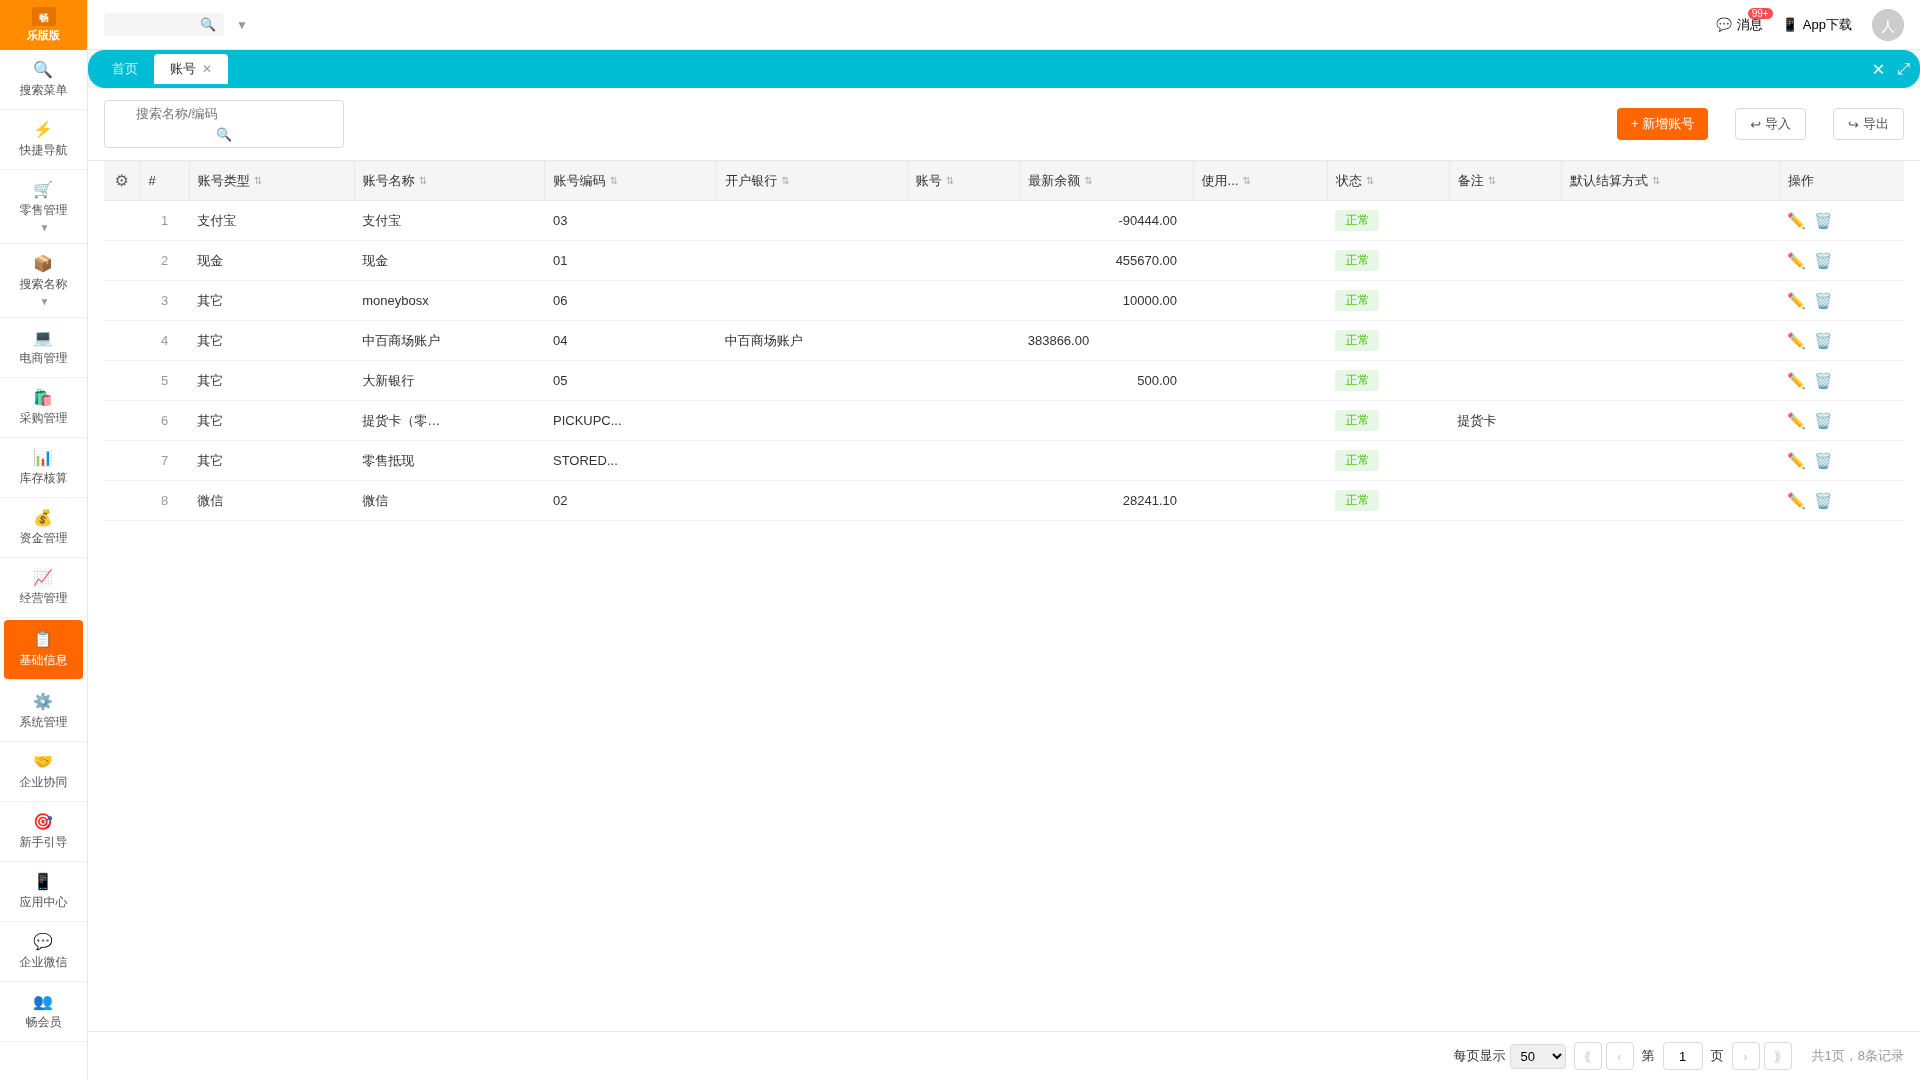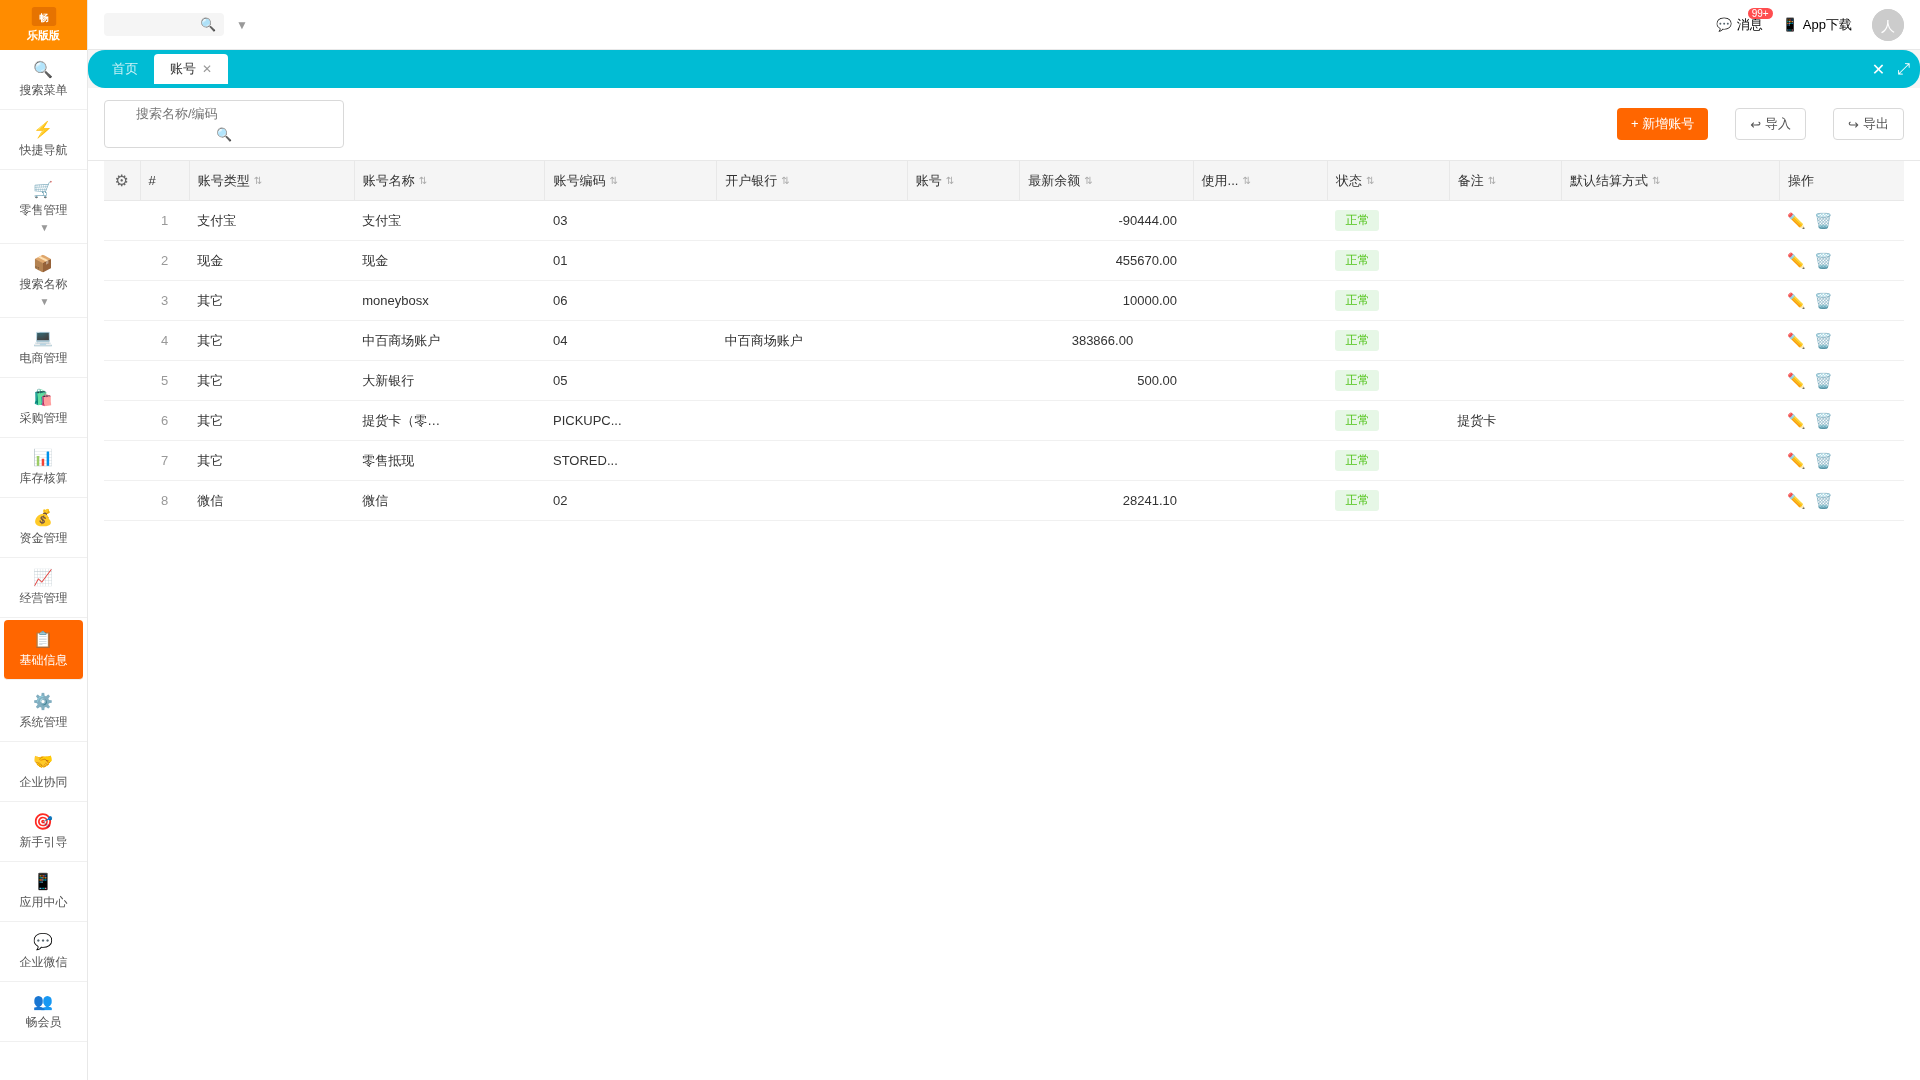--- a/index.html
+++ b/index.html
@@ -625,21 +625,21 @@
       </td>
     </tr>
             <tr>
       <td class="gear-col"></td>
       <td class="row-num">4</td>
       <td>其它</td>
       <td>中百商场账户</td>
       <td>04</td>
       <td>中百商场账户</td>
       <td></td>
-      <td style="text-align:center; padding-right:16px;">383866.00</td>
+      <td style="text-align:left; padding-right:16px;">383866.00</td>
       <td></td>
       <td><span class="status-badge">正常</span></td>
       <td></td>
       <td></td>
       <td>
         <div class="action-btns">
           <span class="action-btn" title="编辑">✏️</span>
           <span class="action-btn" title="删除">🗑️</span>
         </div>
       </td>
@@ -721,14 +721,34 @@
         <div class="action-btns">
           <span class="action-btn" title="编辑">✏️</span>
           <span class="action-btn" title="删除">🗑️</span>
         </div>
       </td>
     </tr>
           </tbody>
       </table>
     </div>
 
+    <div class="pagination-bar">
+      <div class="page-size-select">
+        <span>每页显示</span>
+        <select>
+          <option value="50">50</option>
+          <option value="100">100</option>
+          <option value="200">200</option>
+        </select>
+      </div>
+      <div class="page-nav">
+        <div class="page-btn disabled">⟪</div>
+        <div class="page-btn disabled">‹</div>
+        <span style="margin:0 4px;">第</span>
+        <input class="page-input" type="text" value="1" style="">
+        <span style="margin:0 4px;">页</span>
+        <div class="page-btn disabled">›</div>
+        <div class="page-btn disabled">⟫</div>
+      </div>
+      <span style="margin-left:12px; color:#999;">共1页，8条记录</span>
+    </div>
   </div>
 </div>
 
 </body></html>

